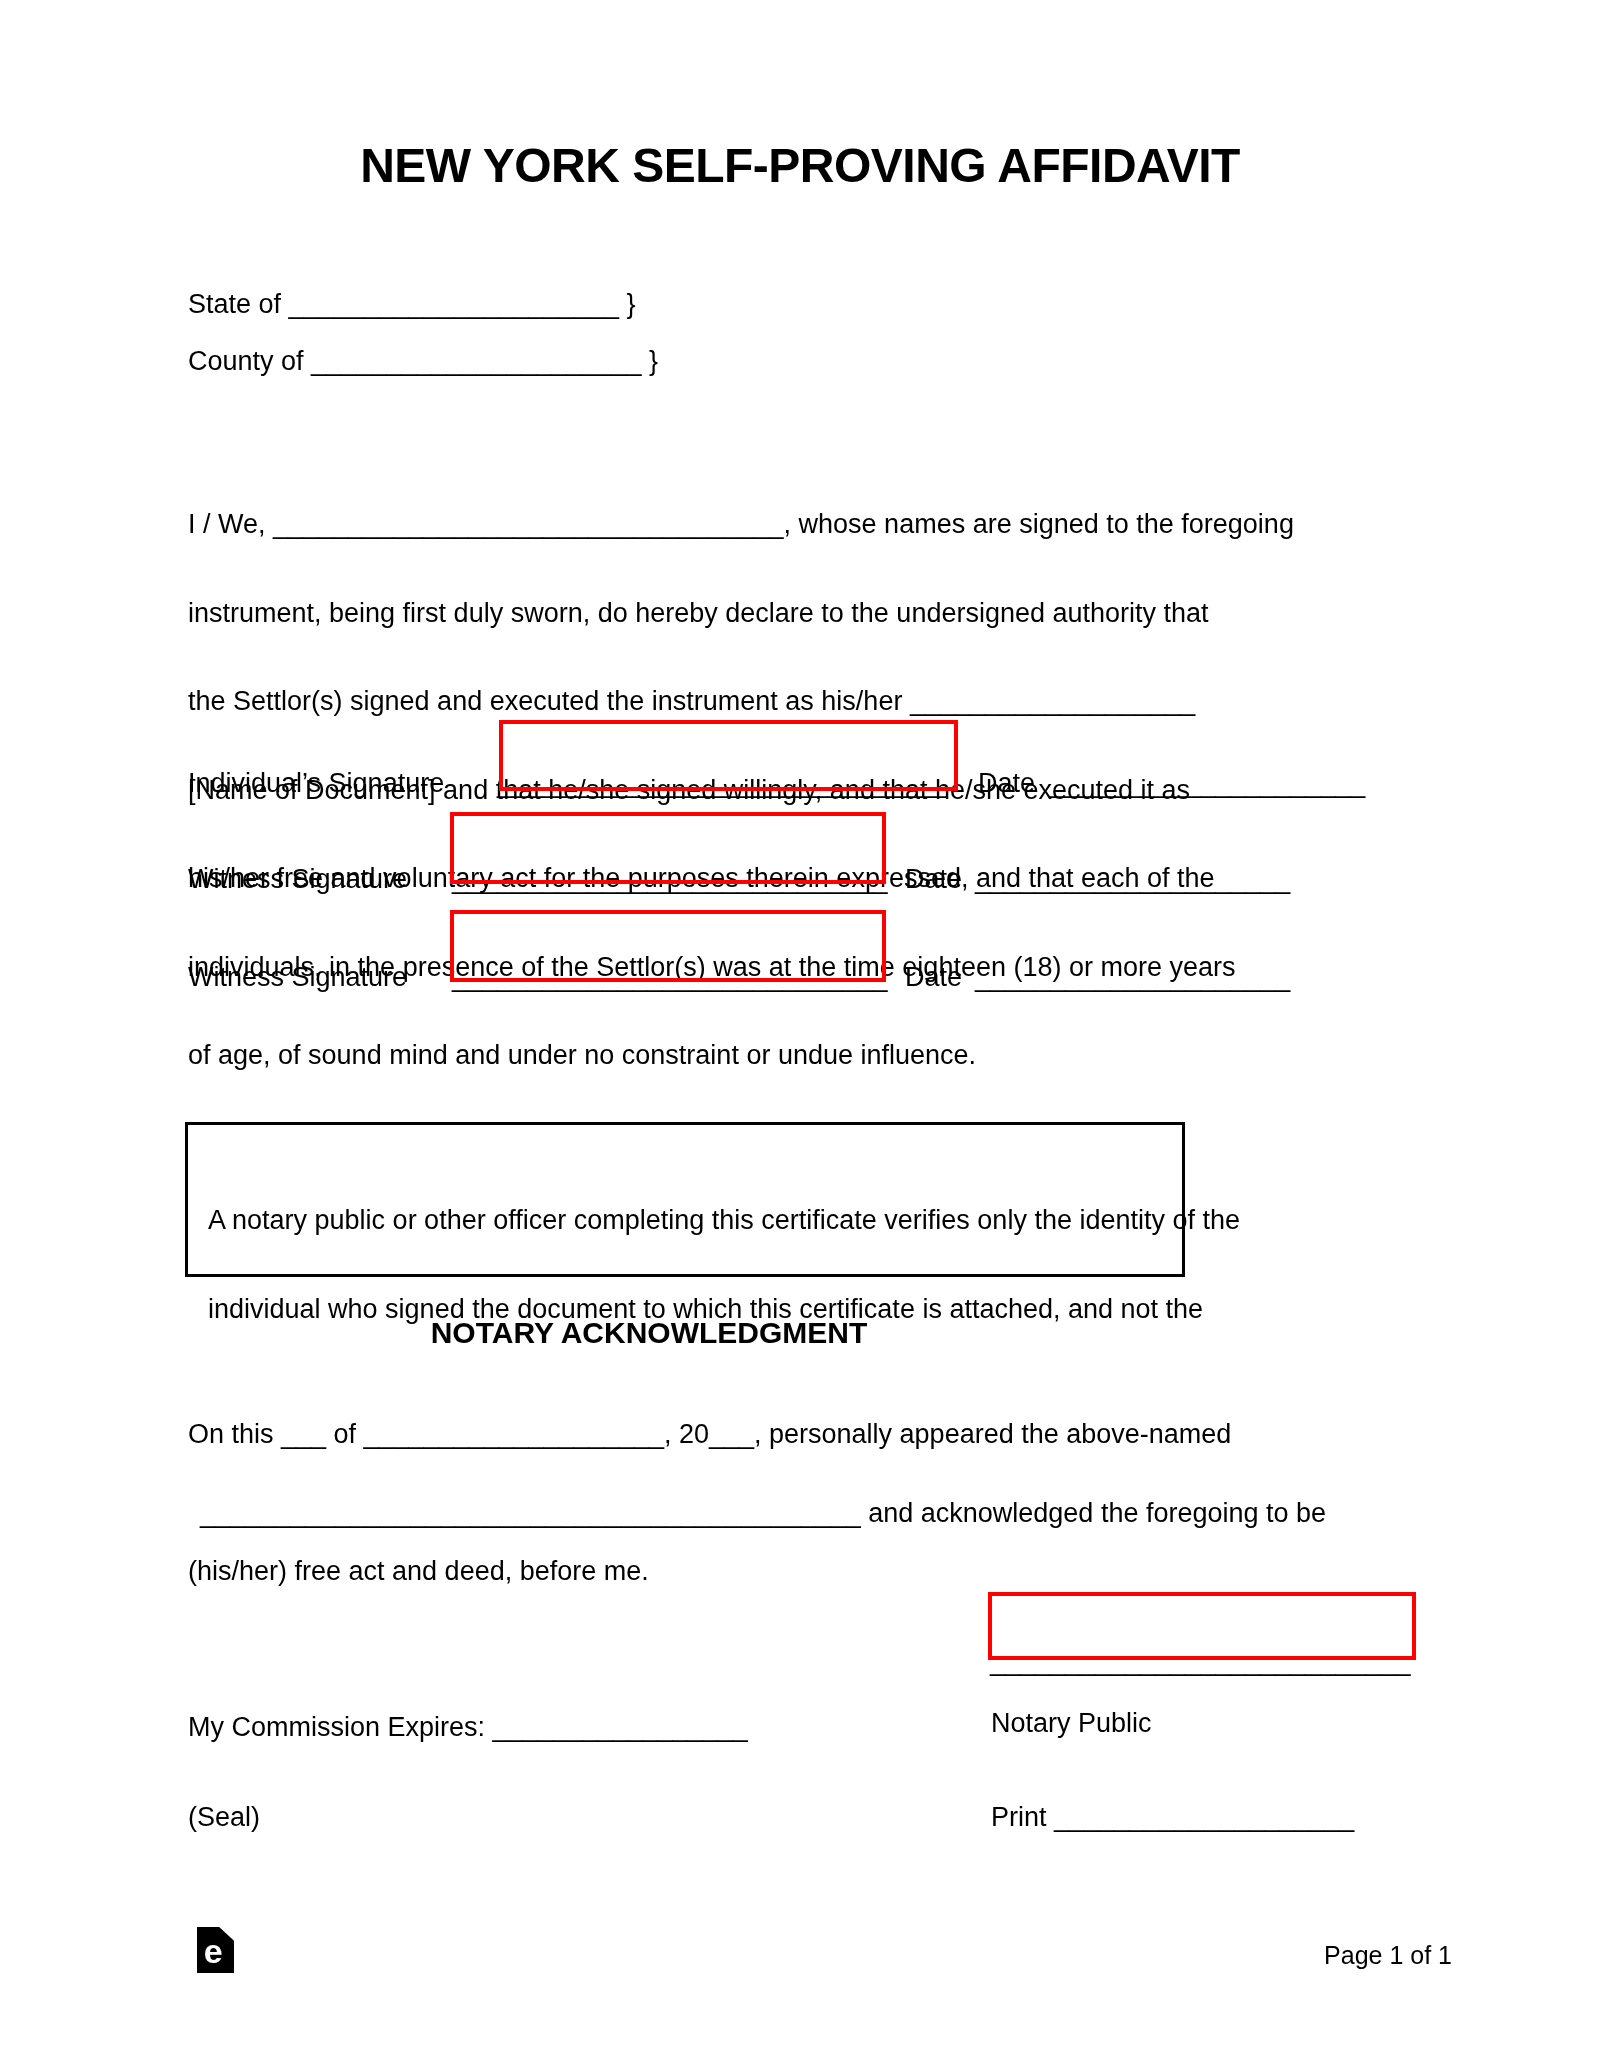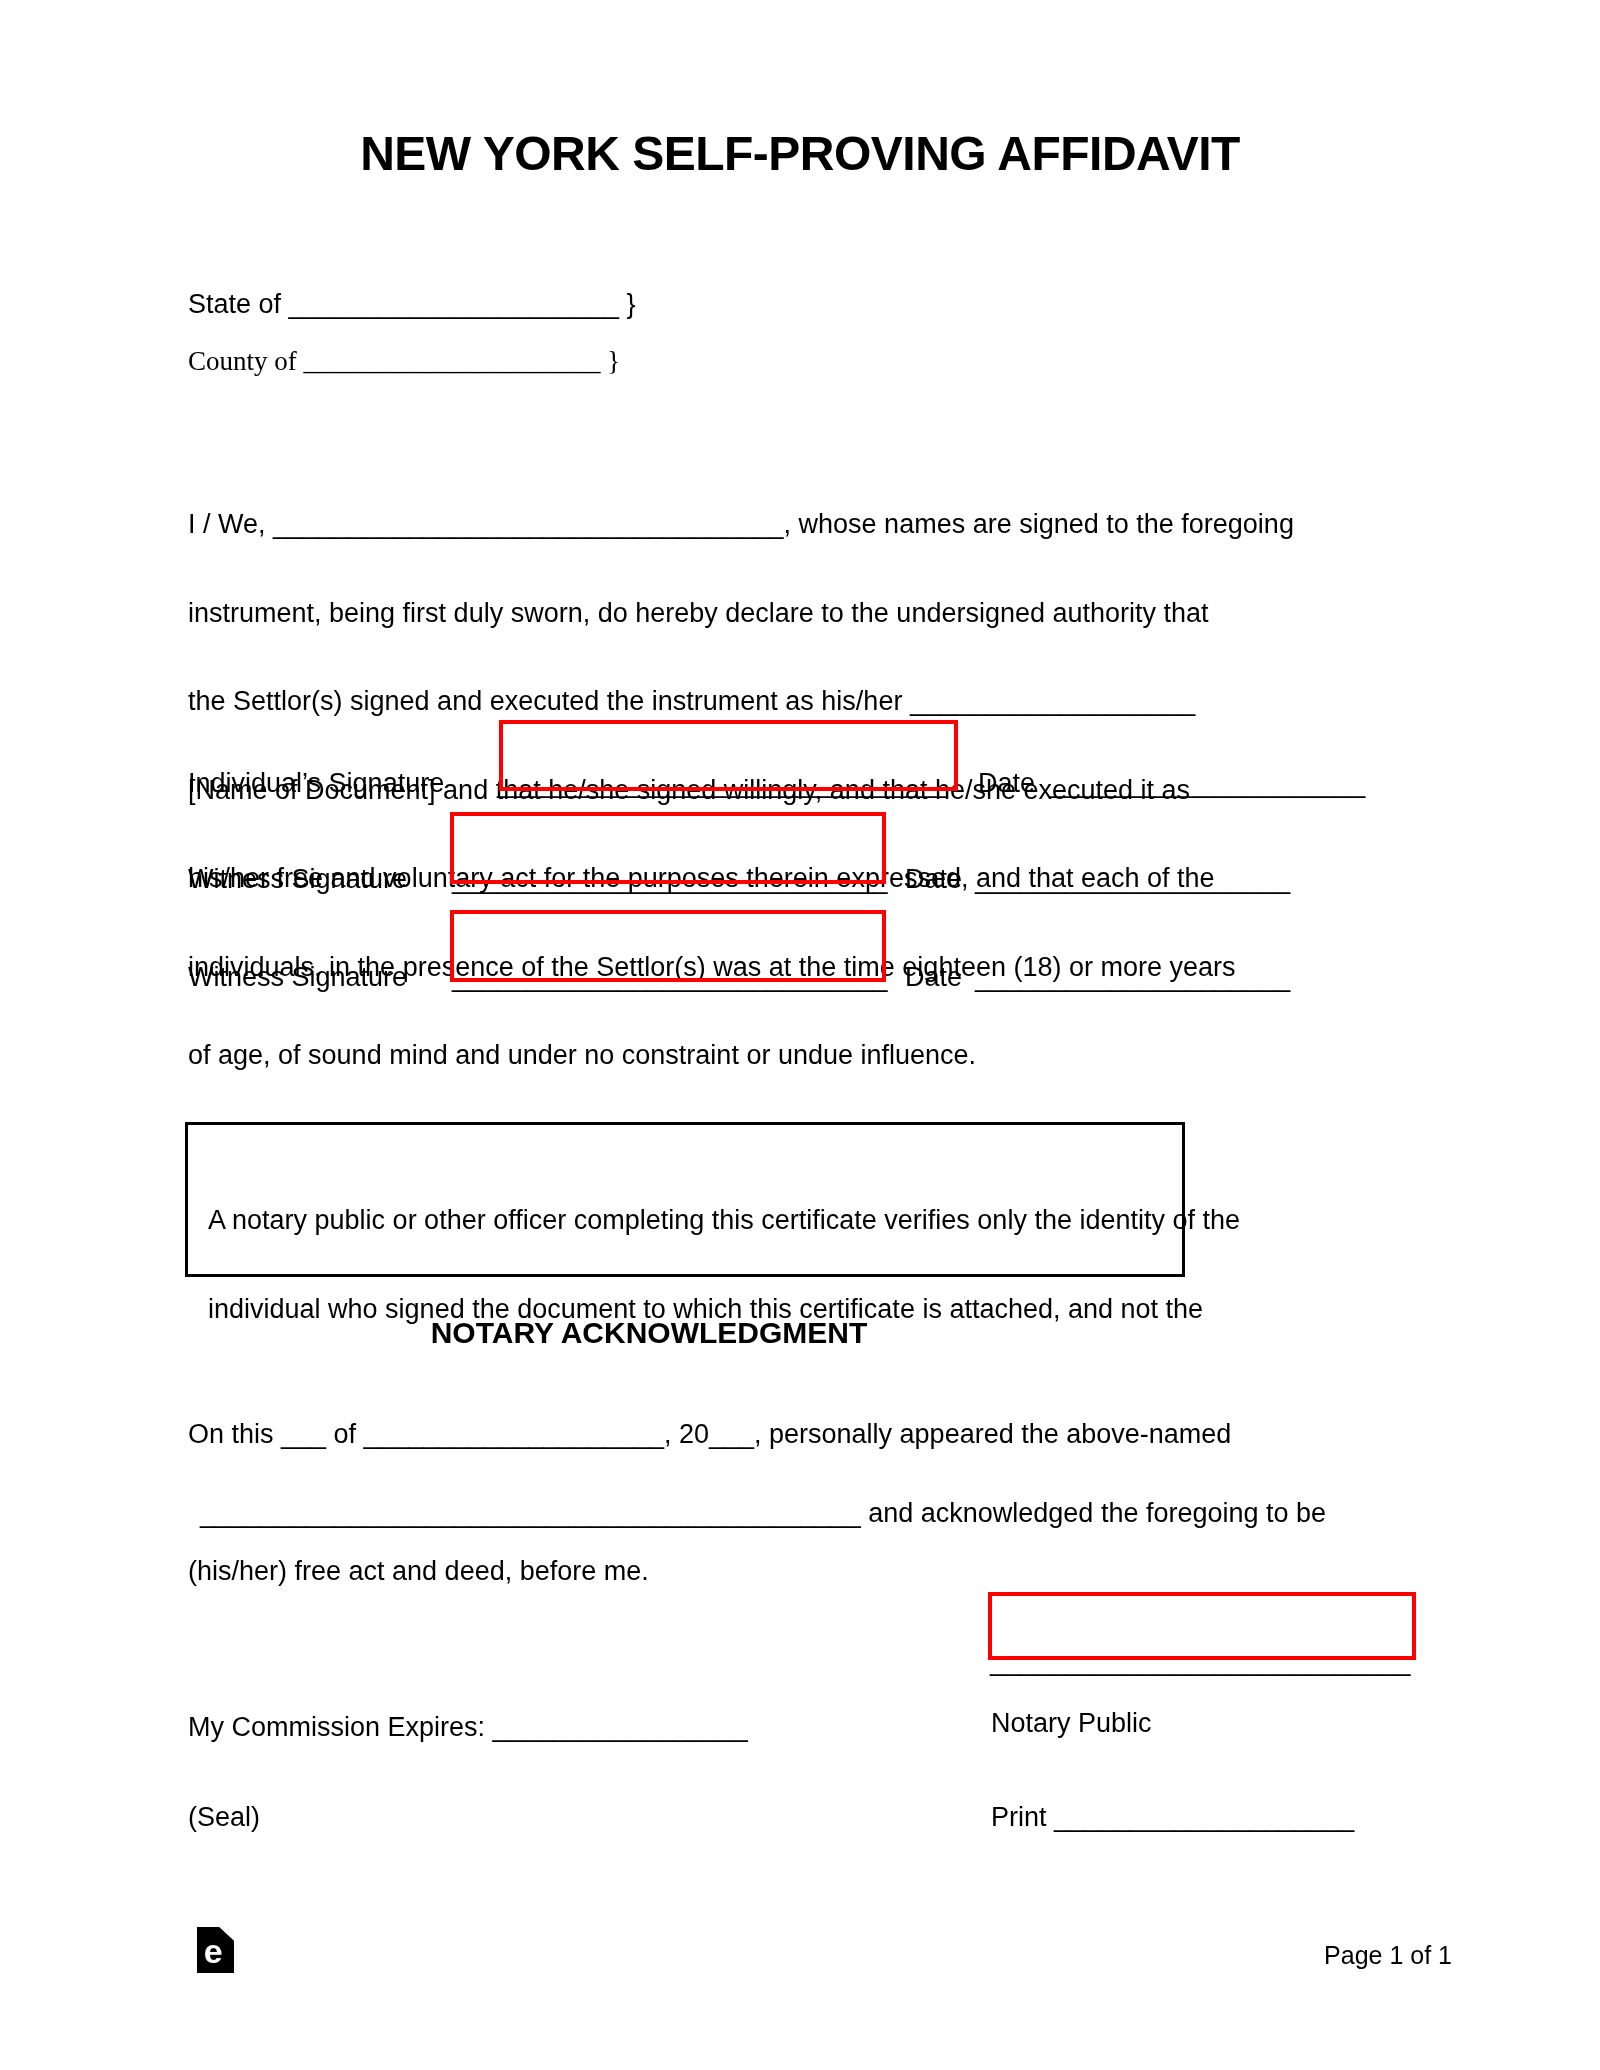--- a/index.html
+++ b/index.html
@@ -18,21 +18,21 @@
   }
   .t {
     position: absolute;
     white-space: nowrap;
     font-size: 27px;
     line-height: 31px;
     color: #000;
   }
   .title {
     position: absolute;
-    top: 126px;
+    top: 138px;
     left: 0;
     width: 1600px;
     text-align: center;
     font-size: 48px;
     font-weight: bold;
     letter-spacing: -0.5px;
     white-space: nowrap;
   }
   .para {
     position: absolute;
@@ -111,21 +111,21 @@
   }
 </style>
 </head>
 <body>
 
 <div class="page">
 
   <div class="title">NEW YORK SELF-PROVING AFFIDAVIT</div>
 
   <div class="t" style="left:188px; top:289px;">State of ______________________ }</div>
-  <div class="t" style="left:188px; top:346px;font-family:Liberation Serif, serif;">County of ______________________ }</div>
+  <div class="t" style="left:188px; top:346px;">County of ______________________ }</div>
 
   <div class="para">
     <div>I / We, __________________________________, whose names are signed to the foregoing</div>
     <div>instrument, being first duly sworn, do hereby declare to the undersigned authority that</div>
     <div>the Settlor(s) signed and executed the instrument as his/her ___________________</div>
     <div>[Name of Document] and that he/she signed willingly, and that he/she executed it as</div>
     <div>his/her free and voluntary act for the purposes therein expressed, and that each of the</div>
     <div>individuals, in the presence of the Settlor(s) was at the time eighteen (18) or more years</div>
     <div>of age, of sound mind and under no constraint or undue influence.</div>
   </div>

